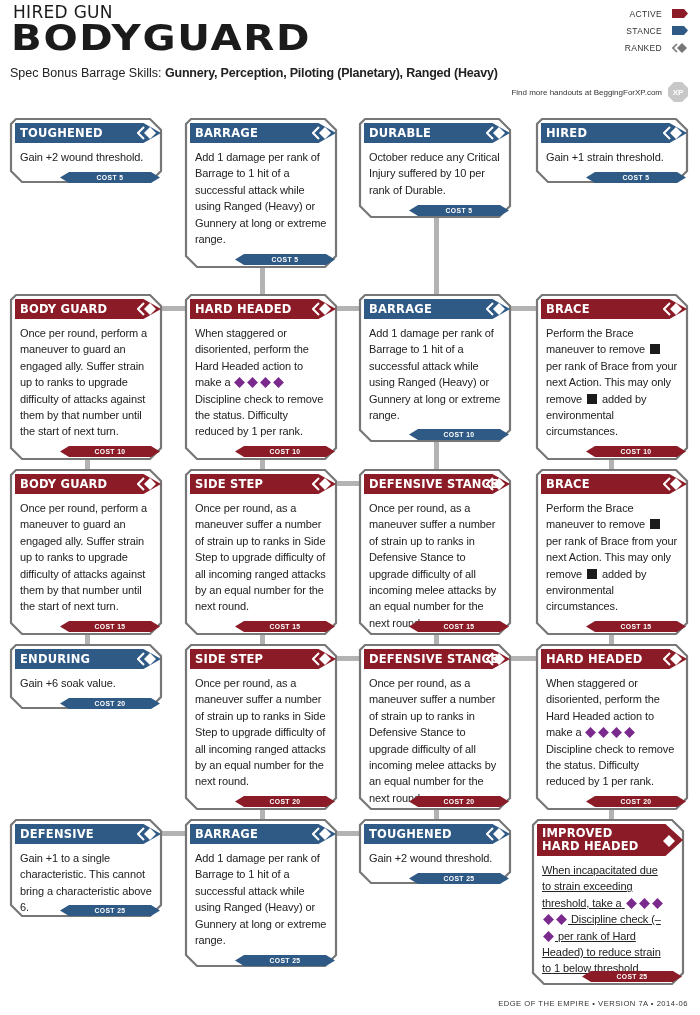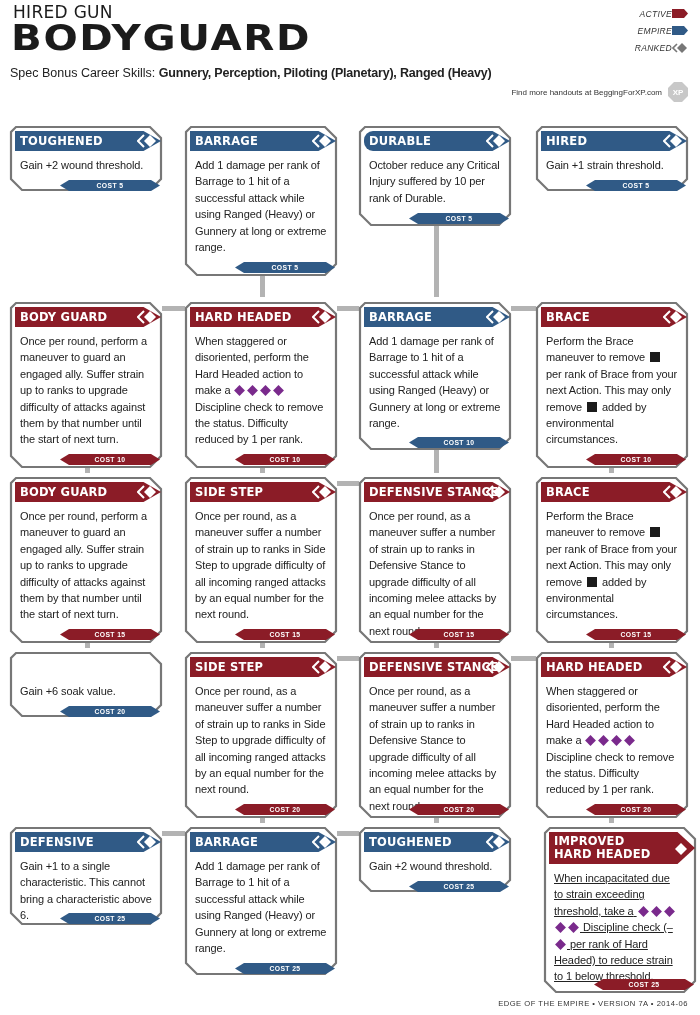--- a/index.html
+++ b/index.html
@@ -5,32 +5,32 @@
   * { box-sizing: border-box; margin: 0; padding: 0; }
   html, body { width: 700px; height: 1015px; background: #ffffff; overflow: hidden; }
   body { position: relative; font-family: "Liberation Sans", sans-serif; color: #1e1e1e; }
 
   .hdr-sub { position: absolute; left: 13px; top: 2px; font-family: "DejaVu Sans", sans-serif; font-weight: 400; font-size: 17px; letter-spacing: 0.3px; color: #1b1b1b; }
   .hdr-title { position: absolute; left: 11px; top: 17px; font-family: "DejaVu Sans", sans-serif; font-weight: 900; font-size: 36px; letter-spacing: 1.5px; color: #1b1b1b; transform: scaleX(1.12); transform-origin: left; }
   .spec { position: absolute; left: 10px; top: 66px; font-size: 12.5px; color: #222; }
   .spec b { font-family: "Liberation Sans", sans-serif; font-weight: 700; font-stretch: condensed; letter-spacing: -0.2px; }
   .legend { position: absolute; right: 12px; top: 5px; width: 90px; }
   .legend-row { display: flex; justify-content: flex-end; align-items: center; height: 17px; font-size: 8.5px; color: #333; letter-spacing: 0.3px; }
-  .legend-row .lbl { margin-right: 0; font-style: italic; }
+  .legend-row .lbl { margin-right: 10px; }
   .flag { width: 16px; height: 9px; clip-path: polygon(0 0, 75% 0, 100% 50%, 75% 100%, 0 100%); }
   .flag.active { background: #8b1c27; }
   .flag.passive { background: #305a86; }
   .rankglyph { width: 16px; height: 10px; position: relative; }
   .rankglyph svg { position: absolute; left: 0; top: 0; }
   .handouts { position: absolute; right: 38px; top: 88px; font-size: 8px; color: #333; }
   .xp { position: absolute; right: 12px; top: 82px; width: 20px; height: 20px; background: #c8c8c8; clip-path: polygon(30% 0, 70% 0, 100% 30%, 100% 70%, 70% 100%, 30% 100%, 0 70%, 0 30%); color: #fff; font-size: 8px; font-weight: 700; display: flex; align-items: center; justify-content: center; }
 
   .line { position: absolute; background: #b3b3b3; z-index: 0; }
 
-  .card { position: absolute; z-index: 1; margin-top: 8px; }
+  .card { position: absolute; z-index: 1; }
   .card .frame { position: absolute; inset: 0; background: #fff; }
   .card .frame svg { position: absolute; left: 0; top: 0; overflow: visible; }
   .card .titlebar { position: absolute; left: 5px; top: 5px; height: 20px; color: #fff; font-family: "DejaVu Sans", sans-serif; font-weight: 700; font-size: 11.5px; letter-spacing: 0.2px; padding: 3px 0 0 5px; clip-path: polygon(0 0, 88% 0, 100% 50%, 88% 100%, 0 100%); }
   .card.passive .titlebar { background: #305a86; }
   .card.active .titlebar { background: #8b1c27; }
   .card .titlebar.tall { height: 32px; line-height: 13px; padding-top: 3px; }
   .card .ranked { position: absolute; top: 8px; width: 20px; height: 14px; }
   .card .ranked svg { display: block; }
   .card .desc { position: absolute; left: 10px; top: 31px; right: 8px; font-family: "Liberation Sans", sans-serif; font-size: 11px; line-height: 16.4px; color: #222; letter-spacing: -0.1px; }
   .card .desc.lower { top: 43px; text-decoration: underline; }
@@ -42,30 +42,30 @@
   .setback { display: inline-block; width: 10px; height: 10px; background: #1b1b1b; vertical-align: -1px; margin: 0 2px; }
 
   .footer { position: absolute; right: 12px; top: 999px; font-size: 7.6px; color: #333; letter-spacing: 0.5px; }
 </style>
 </head>
 <body>
 
 <div class="hdr-sub">HIRED GUN</div>
 <div class="hdr-title">BODYGUARD</div>
 <div class="spec">
-  <span>Spec Bonus Career Skills: </span><b>Gunnery, Perception, Piloting (Planetary), Ranged (Heavy)</b>
+  <span>Spec Bonus Barrage Skills: </span><b>Gunnery, Perception, Piloting (Planetary), Ranged (Heavy)</b>
 </div>
 
 <div class="legend">
   <div class="legend-row">
     <span class="lbl">ACTIVE</span>
     <span class="flag active"></span>
   </div>
   <div class="legend-row">
-    <span class="lbl">EMPIRE</span>
+    <span class="lbl">STANCE</span>
     <span class="flag passive"></span>
   </div>
   <div class="legend-row">
     <span class="lbl">RANKED</span>
     <span class="rankglyph">
       <svg width="16" height="10" viewBox="0 0 16 10">
           <polyline points="5,1 1,5 5,9" fill="none" stroke="#777" stroke-width="1.6"></polyline>
           <polygon points="10,0 15,5 10,10 5,5" fill="#777"></polygon>
         </svg>
     </span>
@@ -137,21 +137,21 @@
   <div class="desc">Add 1 damage per rank of Barrage to 1 hit of a successful attack while using Ranged (Heavy) or Gunnery at long or extreme range.</div>
   <div class="cost" style="left:50px; top:136px;">COST 5</div>
 </div>
 
 <div class="card passive" style="left:359px; top:118px; width:152px; height:100px;">
   <div class="frame">
       <svg width="152" height="100">
         <polygon points="6,1 140,1 151,12 151,88 140,99 12,99 1,88 1,6" fill="#fff" stroke="#777" stroke-width="2.2"></polygon>
       </svg>
     </div>
-  <div class="titlebar" style="width:146px;border-radius:9px;">DURABLE</div>
+  <div class="titlebar" style="width:146px;">DURABLE</div>
   <span class="ranked" style="left:127px;">
       <svg width="20" height="14" viewBox="0 0 20 14">
         <polyline points="7,1 1,7 7,13" fill="none" stroke="#fff" stroke-width="2"></polyline>
         <polygon points="13,1 19,7 13,13 7,7" fill="#fff"></polygon>
       </svg>
     </span>
   <div class="desc">October reduce any Critical Injury suffered by 10 per rank of Durable.</div>
   <div class="cost" style="left:50px; top:87px;">COST 5</div>
 </div>
 
@@ -319,20 +319,21 @@
   </div>
   <div class="cost" style="left:50px; top:152px;">COST 15</div>
 </div>
 
 <div class="card passive" style="left:10px; top:644px; width:152px; height:65px;">
   <div class="frame">
       <svg width="152" height="65">
         <polygon points="6,1 140,1 151,12 151,53 140,64 12,64 1,53 1,6" fill="#fff" stroke="#777" stroke-width="2.2"></polygon>
       </svg>
     </div>
+  <div class="titlebar" style="width:146px;">ENDURING</div>
   <span class="ranked" style="left:127px;">
       <svg width="20" height="14" viewBox="0 0 20 14">
         <polyline points="7,1 1,7 7,13" fill="none" stroke="#fff" stroke-width="2"></polyline>
         <polygon points="13,1 19,7 13,13 7,7" fill="#fff"></polygon>
       </svg>
     </span>
   <div class="desc">Gain +6 soak value.</div>
   <div class="cost" style="left:50px; top:54px;">COST 20</div>
 </div>
 
@@ -435,21 +436,21 @@
   <span class="ranked" style="left:127px;">
       <svg width="20" height="14" viewBox="0 0 20 14">
         <polyline points="7,1 1,7 7,13" fill="none" stroke="#fff" stroke-width="2"></polyline>
         <polygon points="13,1 19,7 13,13 7,7" fill="#fff"></polygon>
       </svg>
     </span>
   <div class="desc">Gain +2 wound threshold.</div>
   <div class="cost" style="left:50px; top:54px;">COST 25</div>
 </div>
 
-<div class="card active" style="left:544px; top:819px; width:144px; height:166px;padding-left:21px;">
+<div class="card active" style="left:532px; top:819px; width:144px; height:166px;padding-left:21px;">
   <div class="frame">
       <svg width="152" height="166">
         <polygon points="6,1 140,1 151,12 151,154 140,165 12,165 1,154 1,6" fill="#fff" stroke="#777" stroke-width="2.2"></polygon>
       </svg>
     </div>
   <div class="titlebar tall" style="width:146px;">
     <div>IMPROVED</div>
     <div>HARD HEADED</div>
   </div>
   <span class="ranked" style="left:130px; top:15px;">

